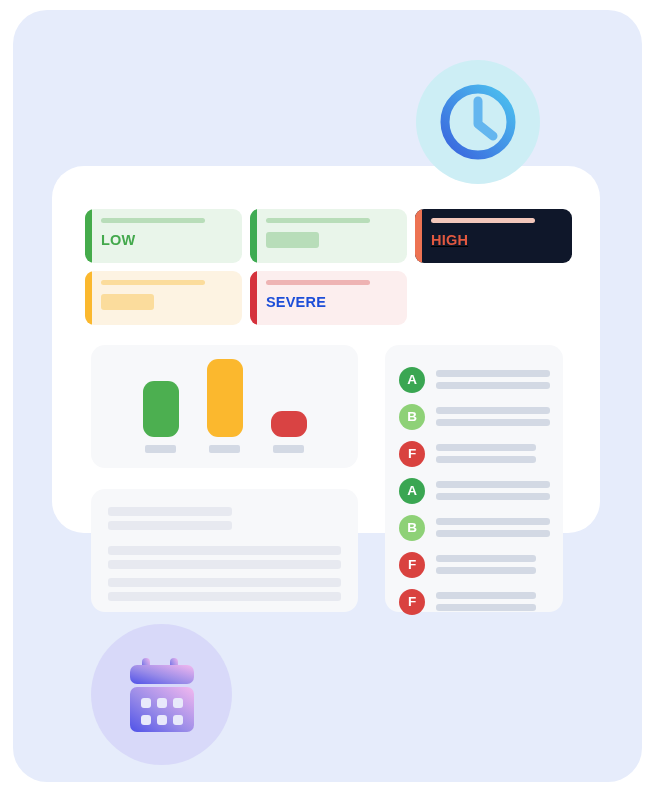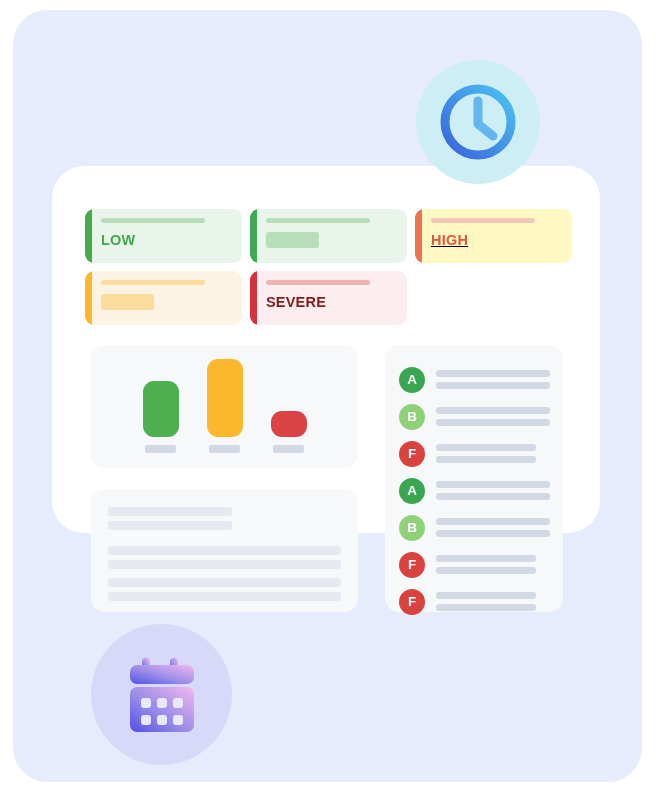--- a/index.html
+++ b/index.html
@@ -226,36 +226,36 @@
         <div class="label" style="color: rgb(68, 169, 77);">LOW</div>
       </div>
 
       <div class="status-card" style="background: rgb(233, 245, 234);">
         <span class="accent" style="background: rgb(62, 171, 82);"></span>
         <div class="skel-top" style="background: rgb(184, 221, 185);"></div>
         <div class="skel-block" style="background: rgb(184, 221, 185);"></div>
       </div>
 
 
-      <div class="status-card" style="background: #fef9c3; text-decoration: underline;">
+      <div class="status-card" style="background: #0f172a; text-decoration: underline;">
         <span class="accent" style="background: rgb(237, 115, 83);"></span>
         <div class="skel-top" style="background: rgb(242, 199, 187);"></div>
         <div class="label" style="color: rgb(226, 88, 63);">HIGH</div>
       </div>
 
       <div class="status-card" style="background: rgb(253, 243, 226);">
         <span class="accent" style="background: rgb(251, 184, 46);"></span>
         <div class="skel-top" style="background: rgb(251, 220, 156);"></div>
         <div class="skel-block" style="background: rgb(251, 220, 156);"></div>
       </div>
 
       <div class="status-card" style="background: rgb(252, 238, 238);">
         <span class="accent" style="background: rgb(213, 50, 60);"></span>
         <div class="skel-top" style="background: rgb(238, 179, 179);"></div>
-        <div class="label" style="color: #7f1d1d;">SEVERE</div>
+        <div class="label" style="color: #1d4ed8;">SEVERE</div>
       </div>
     </div>
 
     <div class="panel chart-panel">
       <div class="chart-area" id="chart-area">
           <div class="bar-col">
             <div class="bar" style="height: 55.6471px; background: rgb(76, 175, 80);"></div>
             <div class="bar-label"></div>
           </div>
           <div class="bar-col">

